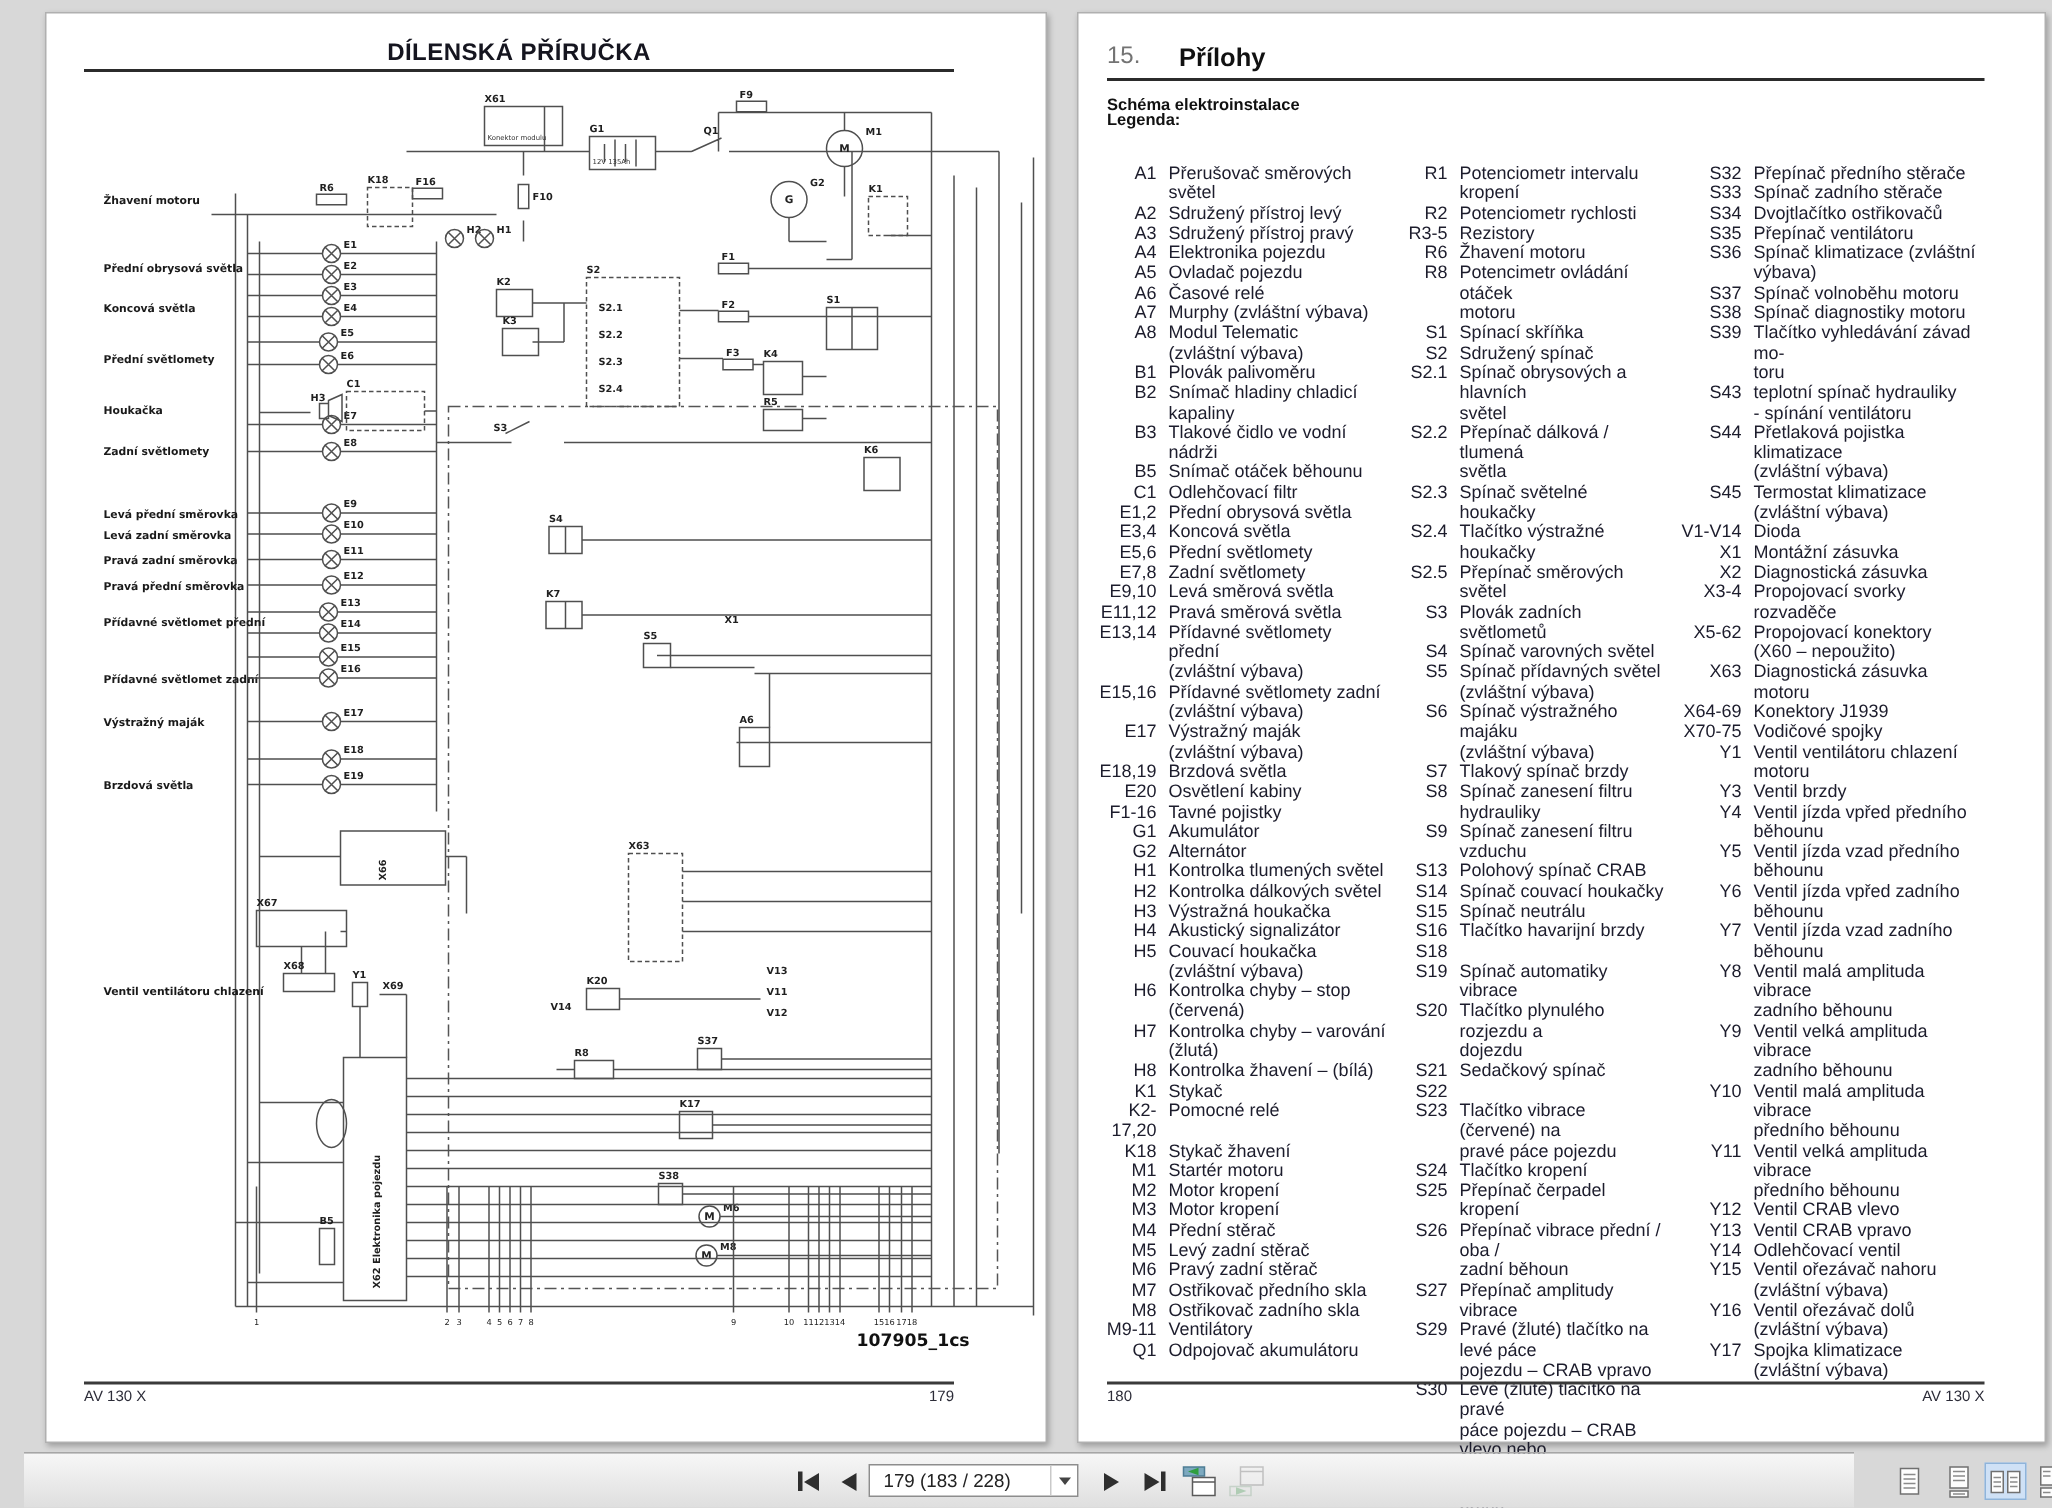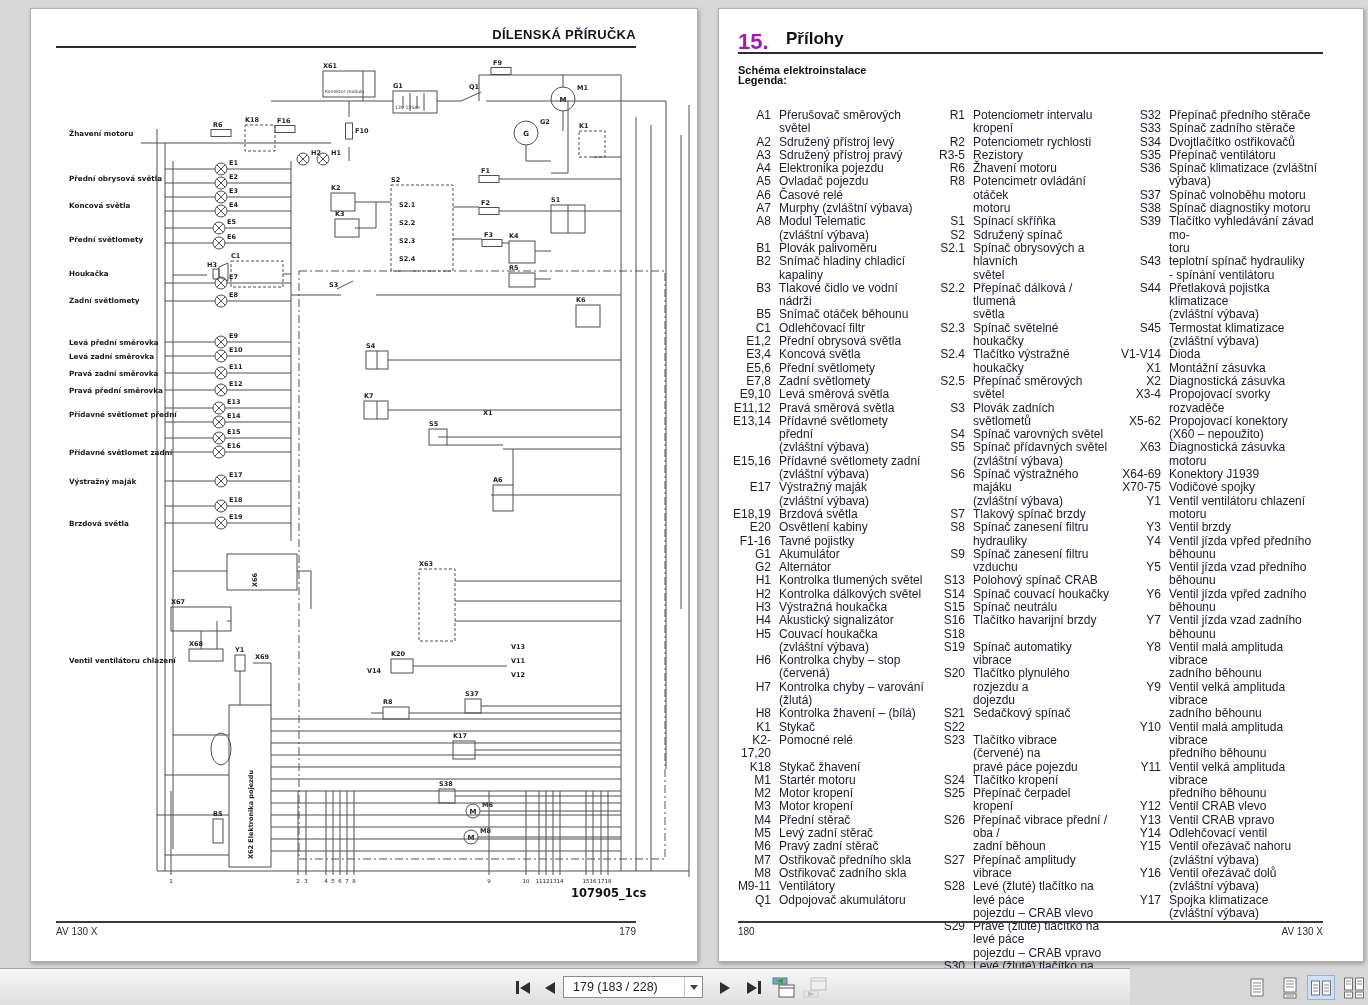--- a/index.html
+++ b/index.html
@@ -4,57 +4,57 @@
 <style>
   html,body{margin:0;padding:0}
   body{width:1368px;height:1005px;background:#d8d8d8;position:relative;overflow:hidden;
        font-family:"Liberation Sans",sans-serif;-webkit-font-smoothing:antialiased}
   .page{position:absolute;top:8px;height:952px;background:#fff;border:1px solid #b0b0b0;
         box-shadow:1px 2px 4px rgba(0,0,0,.28)}
   #left-page{left:30px;width:666px}
   #right-page{left:718px;width:644px}
 
   
-  .lp-header{position:absolute;top:18px;left:25px;width:580px;text-align:right;
-             font-size:13px;font-weight:bold;color:#15151f;letter-spacing:.3px}
+  .lp-header{position:absolute;top:18px;left:25px;width:580px;text-align:center;
+             font-size:16px;font-weight:bold;color:#15151f;letter-spacing:.3px}
   .lp-header-rule{position:absolute;top:37px;left:25px;width:580px;height:2px;background:#2b2b2b}
   .pg-footer-rule{position:absolute;top:912px;height:1.5px;background:#3a3a3a}
   #left-page .pg-footer-rule{left:25px;width:580px}
   #right-page .pg-footer-rule{left:19px;width:585px}
   .pg-footer{position:absolute;top:917px;font-size:10px;color:#2c2c38}
   #left-page .pg-footer{left:25px;width:580px}
   #right-page .pg-footer{left:19px;width:585px}
   .pg-footer .fr{float:right}
   #schematic{position:absolute;left:0;top:0}
   #schematic .w{fill:none;stroke:#4f4f4f;stroke-width:1}
   #schematic .dash{stroke-dasharray:3 2}
   #schematic .dashdot{fill:none;stroke:#555;stroke-width:1;stroke-dasharray:8 3 2 3}
   #schematic .plabel{font:bold 6.5px "DejaVu Sans",sans-serif;fill:#1f1f1f}
   #schematic .slabel{font:bold 7.2px "DejaVu Sans",sans-serif;fill:#1a1a1a}
   #schematic .tiny{font:4.6px "DejaVu Sans",sans-serif;fill:#333}
   #schematic .inner{font:bold 7px "DejaVu Sans",sans-serif;fill:#222;text-anchor:middle}
   #schematic .num{font:5.5px "DejaVu Sans",sans-serif;fill:#222;text-anchor:middle}
   #schematic .ref{font:bold 11.5px "DejaVu Sans",sans-serif;fill:#111}
 
   
-  .sec-num{position:absolute;top:20px;left:19px;font-size:22px;font-weight:bold;color:#a21caf}
+  .sec-num{position:absolute;top:20px;left:19px;font-size:16px;font-weight:normal;color:#737373}
   .sec-title{position:absolute;top:20px;left:67px;font-size:17px;font-weight:bold;color:#111}
   .sec-rule{position:absolute;top:43px;left:19px;width:585px;height:2px;background:#2b2b2b}
   .subtitle{position:absolute;top:55px;left:19px;font-size:11px;font-weight:bold;color:#111}
   .legend-label{position:absolute;top:65px;left:19px;font-size:11px;font-weight:bold;color:#111}
   .legend-col{position:absolute;top:100px;font-size:12px;line-height:13.3px;color:#1c1c2c}
   .c1{left:10px;width:196px;--cw:42px}
   .c2{left:196px;width:196px;--cw:50px}
   .c3{left:378px;width:228px;--cw:64px}
   .lg-entry{display:grid;grid-template-columns:var(--cw) 1fr;column-gap:8px}
   .lg-code{text-align:right}
   .lg-text{white-space:pre-line}
 
   
-  #toolbar{position:absolute;left:0;top:968px;width:1130px;height:37px;
+  #toolbar{position:absolute;left:16px;top:968px;width:1220px;height:37px;
            background:linear-gradient(#f7f7f7,#dedede);border-top:1px solid #a6a6a6}
   .navbtn{position:absolute;top:7px;height:23px;display:flex;align-items:center;justify-content:center;gap:1px}
   .tri{width:0;height:0;border-style:solid}
   .tri-l{border-width:6.5px 10px 6.5px 0;border-color:transparent #2e2e2e transparent transparent}
   .tri-r{border-width:6.5px 0 6.5px 10px;border-color:transparent transparent transparent #2e2e2e}
   .vbar{width:3px;height:13px;background:#2e2e2e}
   #page-combo{position:absolute;left:563px;top:7px;width:140px;height:22px;background:#fff;
               border:1px solid #8d8d8d;display:flex;align-items:center;font-size:12.5px;color:#222;
               padding-left:9px;box-sizing:border-box}
   #combo-caret{margin-left:auto;width:17px;height:100%;border-left:1px solid #c9c9c9;
@@ -768,25 +768,20 @@
         <span class="lg-code">S26</span>
         <span class="lg-text">Přepínač vibrace přední / oba /
 zadní běhoun</span>
       </div>
 
       <div class="lg-entry">
         <span class="lg-code">S27</span>
         <span class="lg-text">Přepínač amplitudy vibrace</span>
       </div>
 
-      <div class="lg-entry">
-        <span class="lg-code">S28</span>
-        <span class="lg-text">Levé (žluté) tlačítko na levé páce
-pojezdu – CRAB vlevo</span>
-      </div>
 
       <div class="lg-entry">
         <span class="lg-code">S29</span>
         <span class="lg-text">Pravé (žluté) tlačítko na levé páce
 pojezdu – CRAB vpravo</span>
       </div>
 
       <div class="lg-entry">
         <span class="lg-code">S30</span>
         <span class="lg-text">Levé (žluté) tlačítko na pravé

